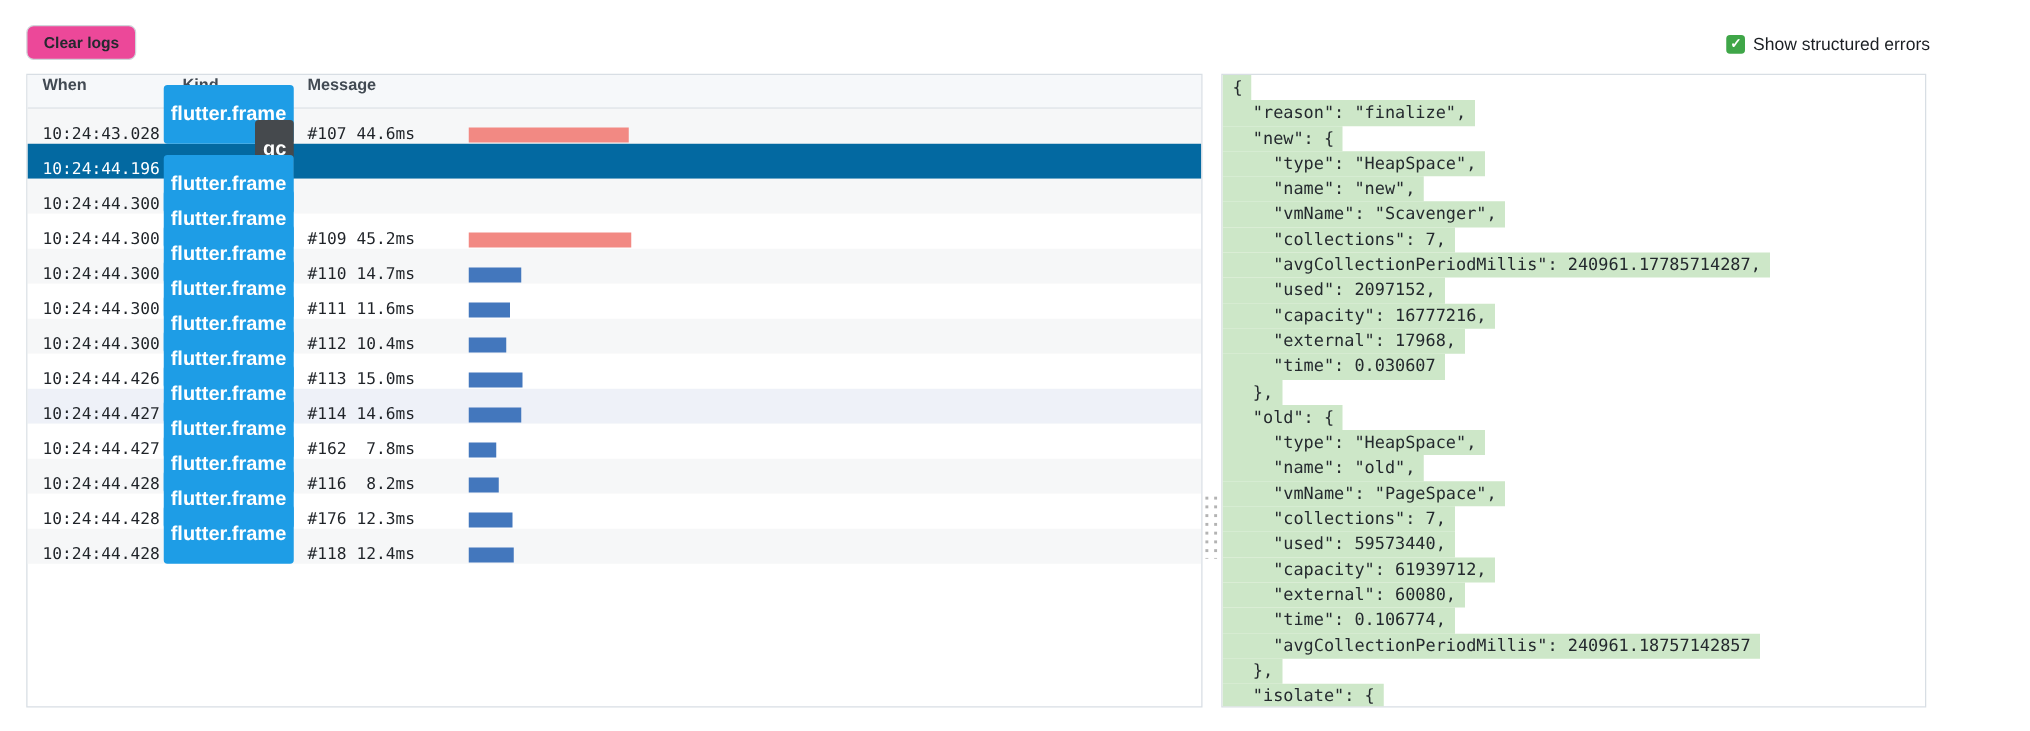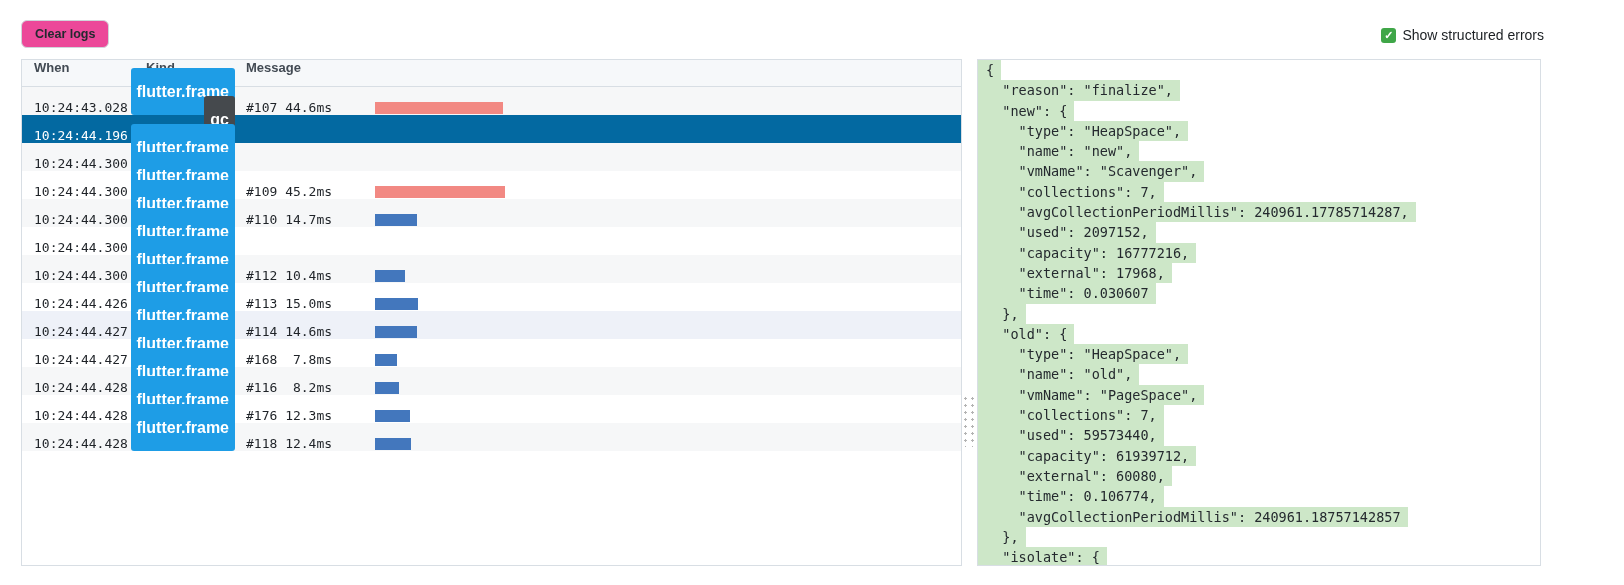--- a/index.html
+++ b/index.html
@@ -138,20 +138,24 @@
         <div class="col-msg msg-cell">
           <span class="msg-text">#110 14.7ms</span>
           <span class="dur-bar fast" style="width: 42px;"></span>
         </div>
       </div>
       <div class="log-row">
         <div class="col-when">10:24:44.300</div>
         <div class="col-kind kind-cell">
           <span class="badge frame">flutter.frame</span>
         </div>
+        <div class="col-msg msg-cell">
+          <span class="msg-text">#111 11.6ms</span>
+          <span class="dur-bar fast" style="width: 33px;"></span>
+        </div>
       </div>
       <div class="log-row striped">
         <div class="col-when">10:24:44.300</div>
         <div class="col-kind kind-cell">
           <span class="badge frame">flutter.frame</span>
         </div>
         <div class="col-msg msg-cell">
           <span class="msg-text">#112 10.4ms</span>
           <span class="dur-bar fast" style="width: 30px;"></span>
         </div>
@@ -175,21 +179,21 @@
           <span class="msg-text">#114 14.6ms</span>
           <span class="dur-bar fast" style="width: 42px;"></span>
         </div>
       </div>
       <div class="log-row">
         <div class="col-when">10:24:44.427</div>
         <div class="col-kind kind-cell">
           <span class="badge frame">flutter.frame</span>
         </div>
         <div class="col-msg msg-cell">
-          <span class="msg-text">#168  7.8ms</span>
+          <span class="msg-text">#162  7.8ms</span>
           <span class="dur-bar fast" style="width: 22px;"></span>
         </div>
       </div>
       <div class="log-row striped">
         <div class="col-when">10:24:44.428</div>
         <div class="col-kind kind-cell">
           <span class="badge frame">flutter.frame</span>
         </div>
         <div class="col-msg msg-cell">
           <span class="msg-text">#116  8.2ms</span>

